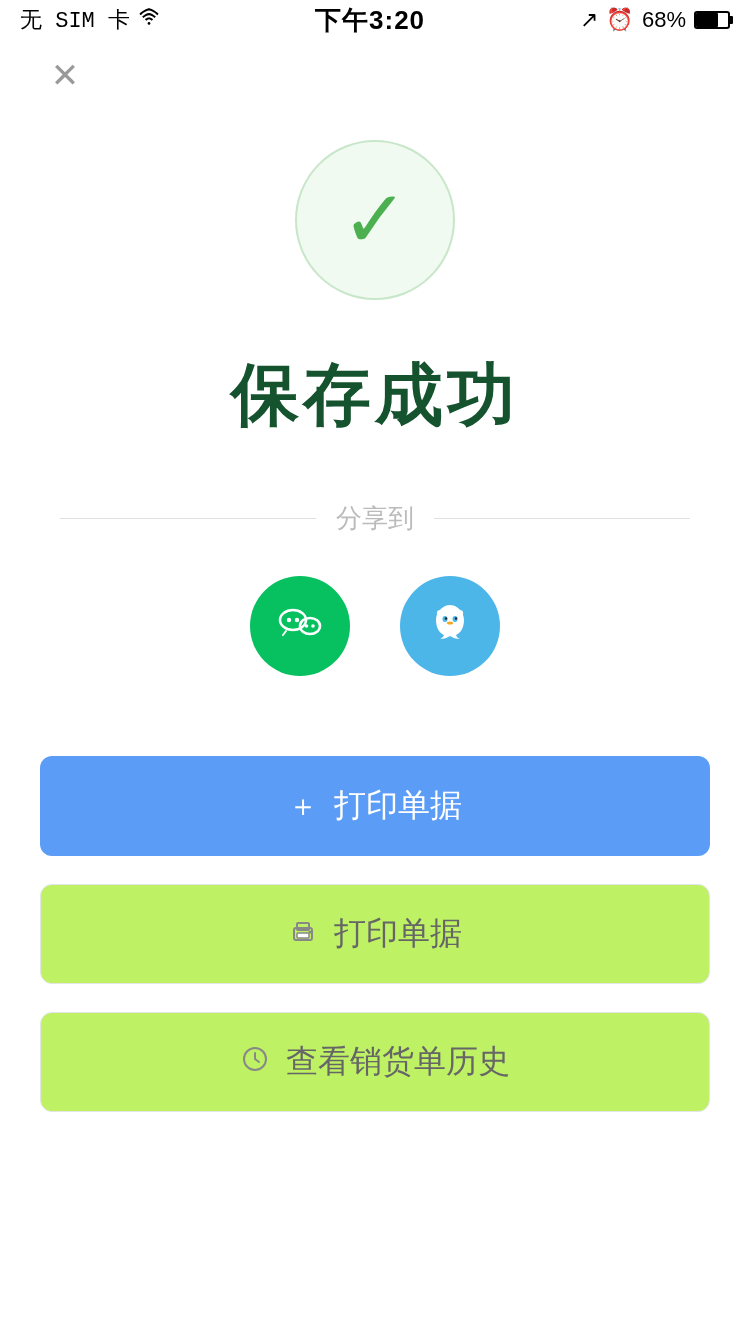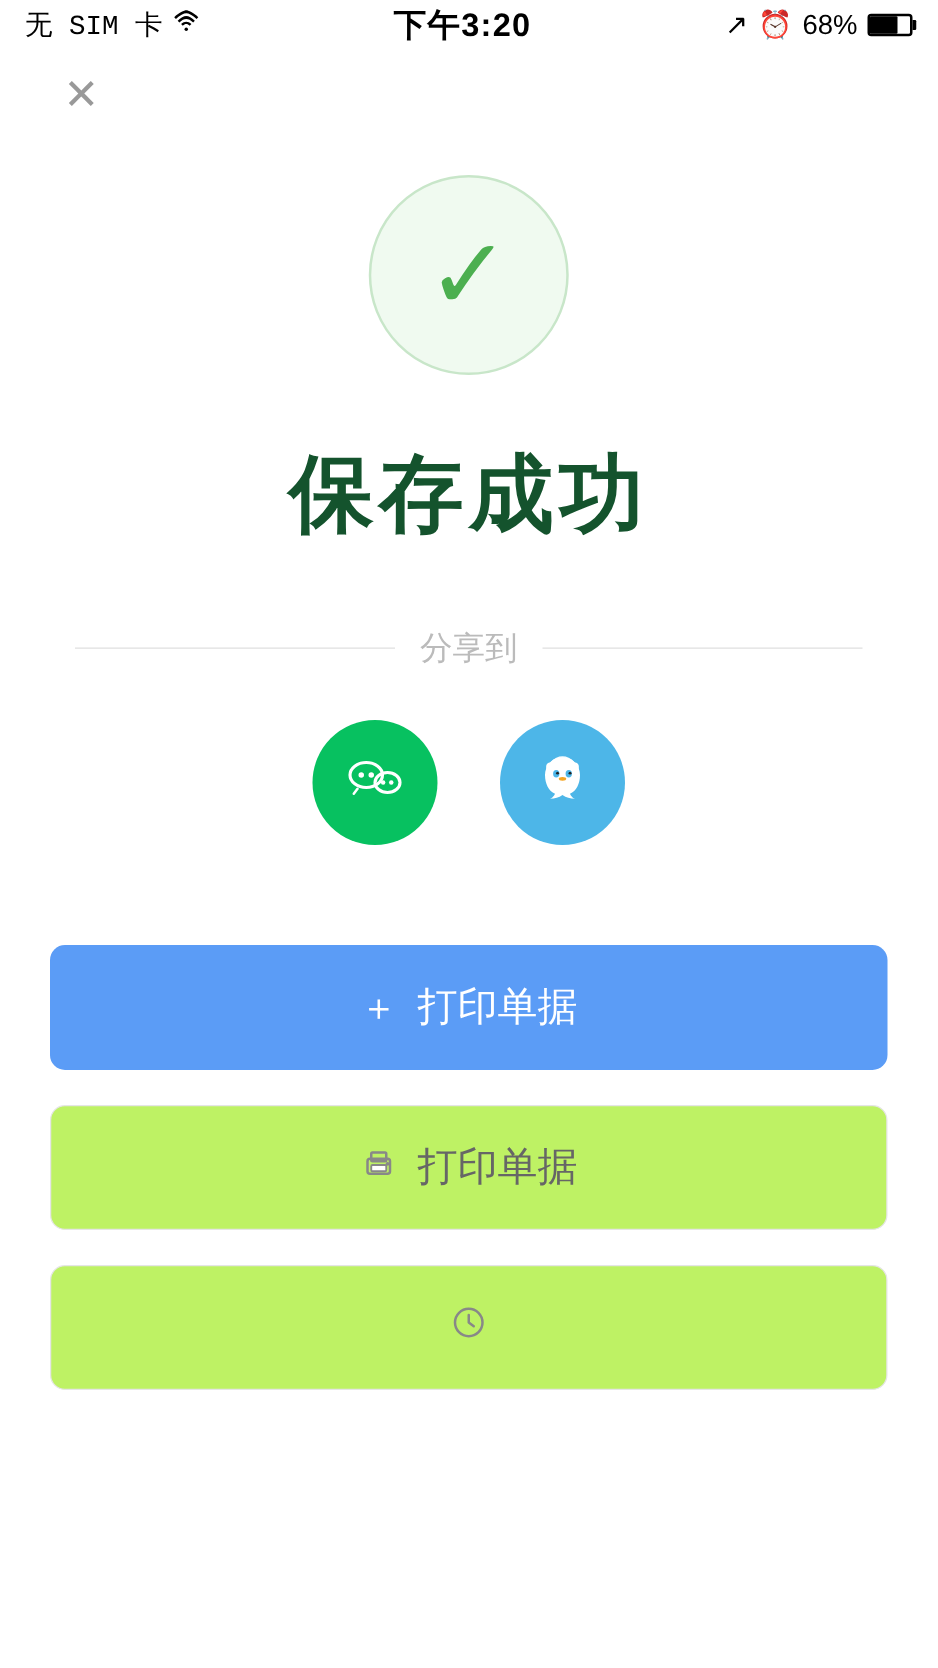--- a/index.html
+++ b/index.html
@@ -301,16 +301,17 @@
       <span>打印单据</span>
     </button>
 
     <button class="action-btn btn-secondary">
       <span class="btn-icon">
         <svg width="30" height="30" viewBox="0 0 30 30" fill="none">
           <circle cx="15" cy="15" r="11" stroke="#888" stroke-width="2"></circle>
           <path d="M15 9 L15 15 L19 18" stroke="#888" stroke-width="2" stroke-linecap="round" stroke-linejoin="round"></path>
         </svg>
       </span>
+      <span>查看销货单历史</span>
     </button>
   </div>
 
 </div>
 
 </body></html>

